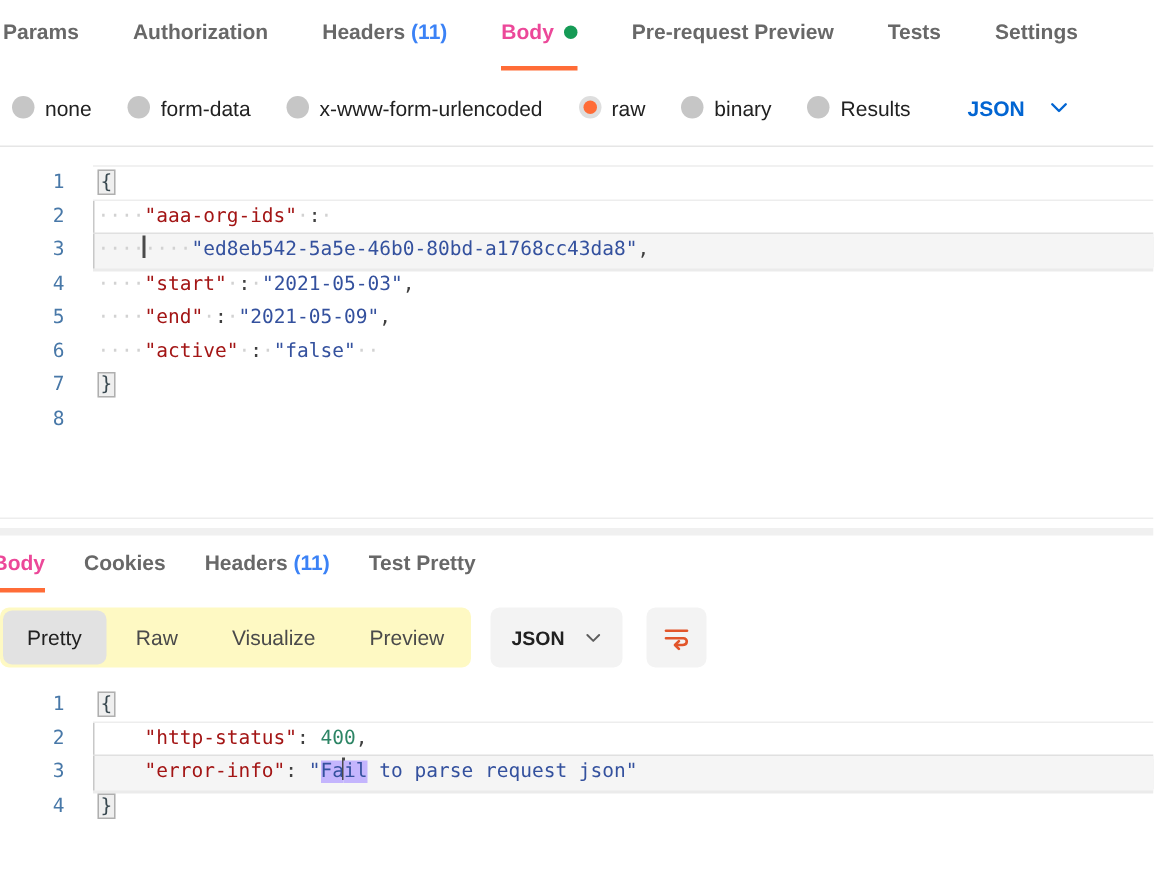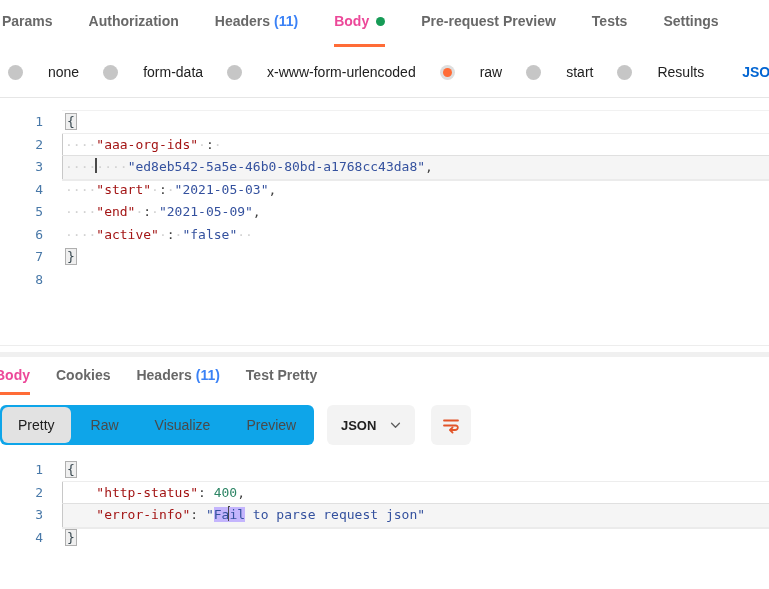--- a/index.html
+++ b/index.html
@@ -18,21 +18,21 @@
   .tab{padding-bottom:9px;border-bottom:3px solid transparent;white-space:nowrap;cursor:pointer;font-weight:bold;}
   .tab.active{color:#ec4899;border-bottom-color:#FF6C37;text-align:center;}
   .tab .count{color:#3b82f6;margin-left:4px;}
   .tab .dot{display:inline-block;width:9px;height:9px;border-radius:50%;background:#169B56;margin-left:7px;}
   
   .body-type-row{
     position:absolute;top:47px;left:0;right:0;height:51px;
     display:flex;align-items:center;gap:24px;padding-left:8px;box-sizing:border-box;
     border-bottom:1px solid #E6E6E6;font-size:14px;color:#212121;
   }
-  .radio{display:flex;align-items:center;gap:25px;cursor:pointer;white-space:nowrap;}
+  .radio{display:flex;gap:7px;cursor:pointer;white-space:nowrap;}
   .rdot{width:15px;height:15px;border-radius:50%;background:#C6C6C6;flex:none;}
   .radio.selected .rdot{background:#DEDEDE;}
   .rdot-inner{display:block;width:9px;height:9px;border-radius:50%;background:#FF6C37;margin:3px;}
   .lang-sel{display:flex;align-items:center;gap:17px;margin-left:14px;color:#0265D2;font-weight:bold;cursor:pointer;}
   
   .editor{font-family:"DejaVu Sans Mono", monospace;font-size:13px;position:absolute;left:0;right:0;}
   #req-editor{top:98px;padding-top:13px;}
   #res-editor{top:457px;padding-top:2px;}
   .code-row{display:flex;height:22.5px;line-height:22.5px;}
   .gutter{width:62px;flex:none;text-align:right;padding-right:19px;box-sizing:border-box;color:#4878A8;background:#fff;}
@@ -54,21 +54,21 @@
   .pane-divider{position:absolute;top:352px;left:0;right:0;height:5px;background:#F0F0F0;cursor:row-resize;}
   
   .res-tabs{
     position:absolute;top:364px;left:0;right:0;height:31px;
     display:flex;gap:26px;font-size:14px;color:#686868;box-sizing:border-box;padding-top:3px;
   }
   .res-tabs .tab{padding-bottom:5px;}
   .res-tabs .tab.first{margin-left:-5px;}
   
   .res-toolbar{position:absolute;top:405px;left:0;right:0;height:40px;display:flex;align-items:stretch;}
-  .seg-group{display:flex;align-items:center;background:#0ea5e9;border-radius:6px;padding:2px;gap:4px;}
+  .seg-group{display:flex;align-items:center;background:#fef9c3;border-radius:6px;padding:2px;gap:4px;}
   .seg{padding:0 16px;height:36px;line-height:36px;border-radius:6px;font-size:14px;color:#4A4A4A;cursor:pointer;white-space:nowrap;}
   .seg.selected{background:#E2E2E2;color:#212121;}
   .json-btn{
     margin-left:13px;width:88px;background:#F3F3F3;border-radius:6px;
     display:flex;align-items:center;justify-content:center;gap:14px;
     font-size:13px;font-weight:bold;color:#212121;cursor:pointer;
   }
   .wrap-btn{margin-left:16px;width:40px;background:#F3F3F3;border-radius:6px;display:flex;align-items:center;justify-content:center;cursor:pointer;}
 </style>
 </head>
@@ -98,21 +98,21 @@
       <span>x-www-form-urlencoded</span>
     </div>
   <div class="radio selected">
       <span class="rdot">
         <span class="rdot-inner"></span>
       </span>
       <span>raw</span>
     </div>
   <div class="radio">
       <span class="rdot"></span>
-      <span>start</span>
+      <span>binary</span>
     </div>
   <div class="radio">
       <span class="rdot"></span>
       <span>Results</span>
     </div>
   <div class="lang-sel">
     <span>JSON</span>
     <svg width="12" height="8" viewBox="0 0 12 8">
         <path d="M1.5 1.5l4.5 4.5 4.5-4.5" stroke="#0265D2" stroke-width="1.6" fill="none" stroke-linecap="round" stroke-linejoin="round"></path>
       </svg>

